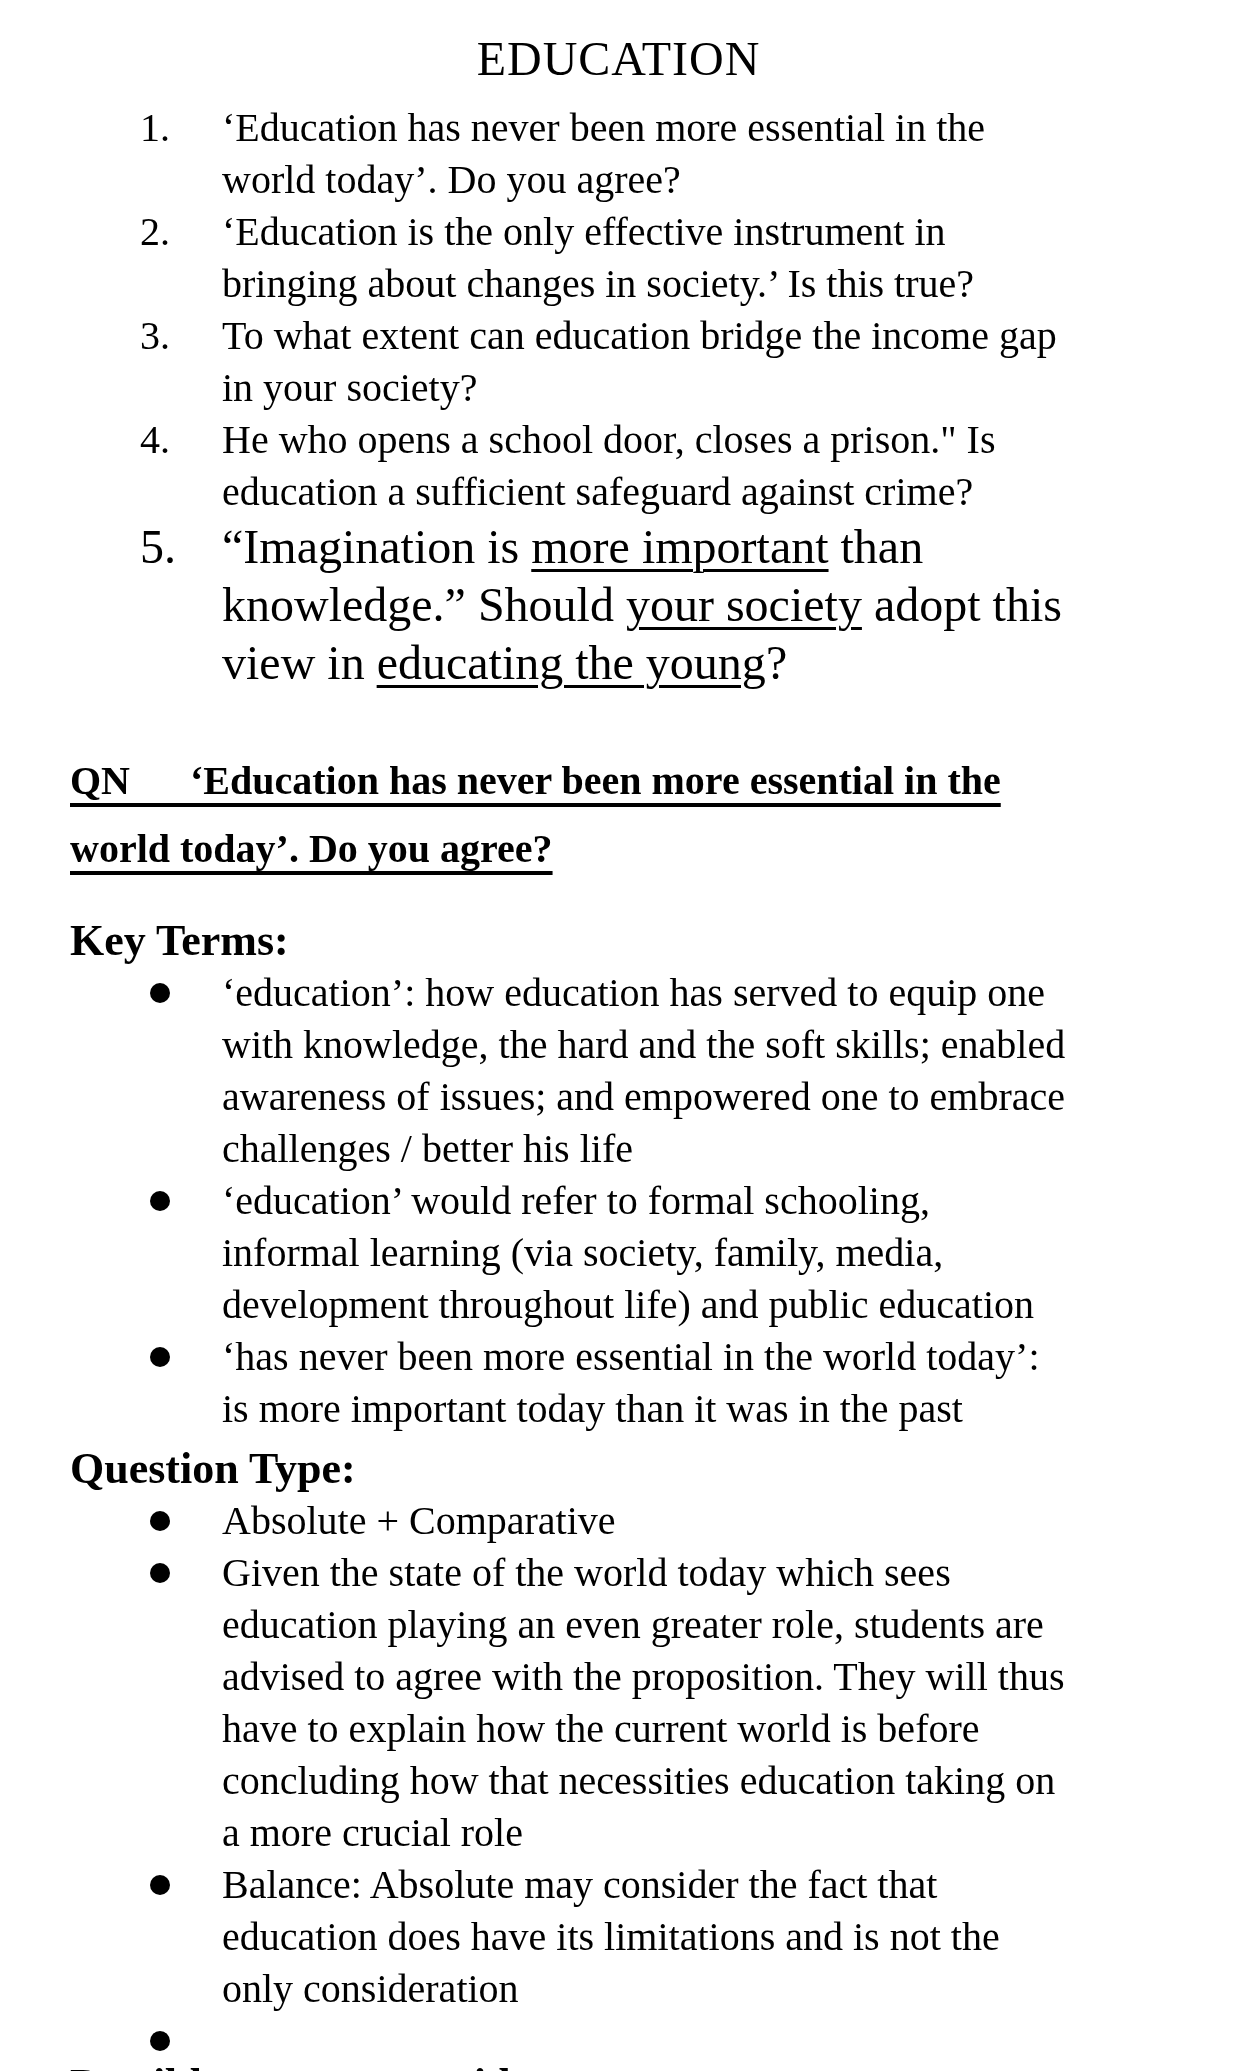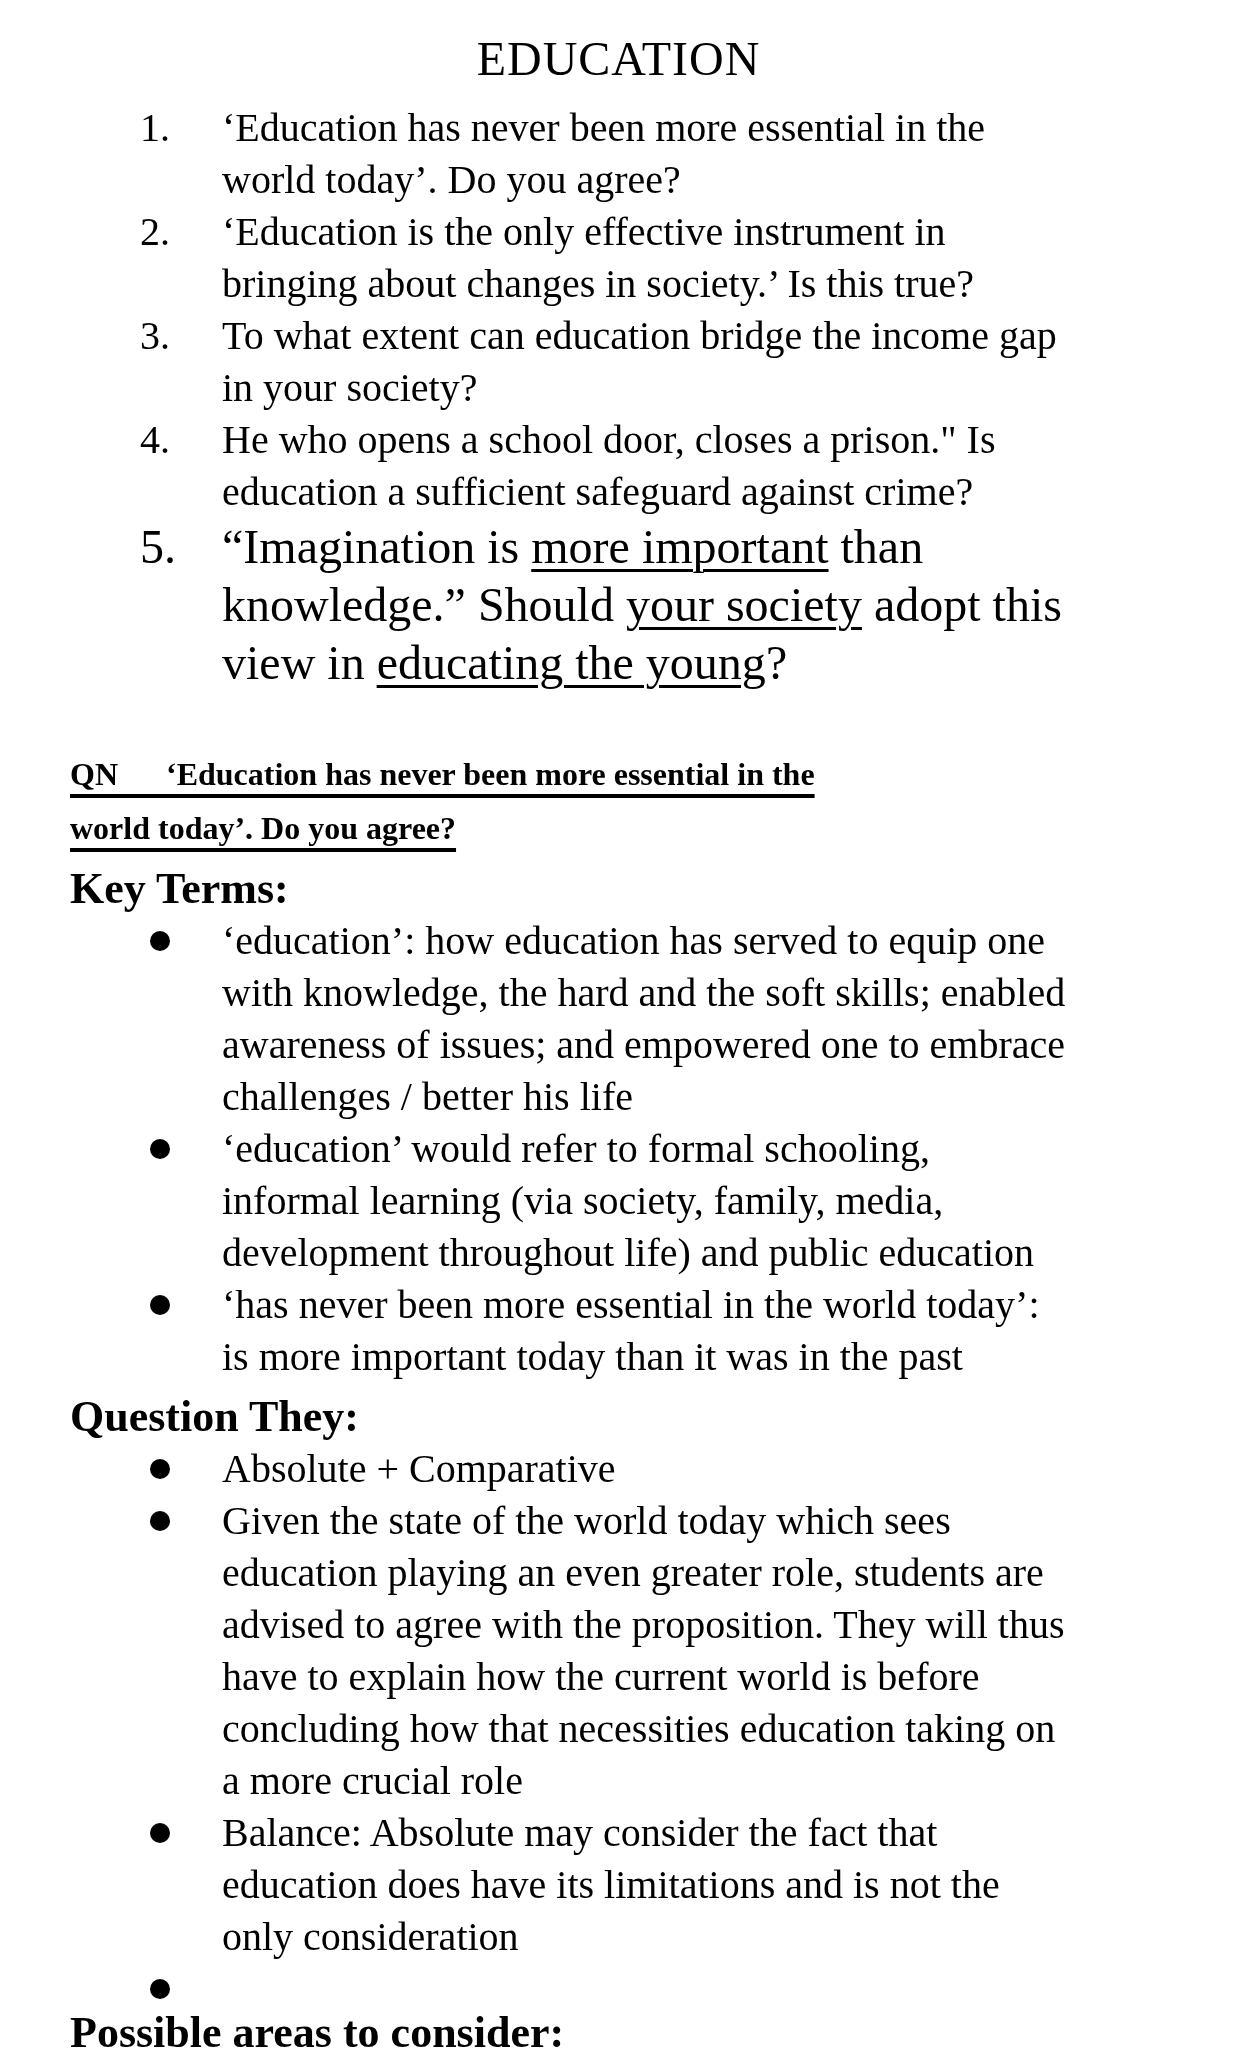--- a/index.html
+++ b/index.html
@@ -46,35 +46,35 @@
   }
 
   .u {
     text-decoration: underline;
     text-decoration-thickness: 3px;
     text-underline-offset: 6px;
   }
 
   .qn {
     margin: 55px 0 0 0;
-    font-size: 32px; font-weight: bold;
-    line-height: 54px;
+    font-size: 40px; font-weight: bold;
+    line-height: 68px;
     white-space: pre;
     text-decoration: underline;
     text-decoration-thickness: 4px;
     text-underline-offset: 9px;
   }
 
   .section {
     margin: 8px 0 0 0;
     font-size: 44px; font-weight: bold;
     line-height: 52px;
     white-space: pre;
   }
-  .section.first { margin-top: 8px; }
+  .section.first { margin-top: 32px; }
 </style>
 </head>
 <body>
 
 <div class="doc">
 
   <h1 class="title">EDUCATION</h1>
 
   <div>
     <div class="row">
@@ -129,21 +129,21 @@
     </div>
     <div class="row">
       <span class="marker">
           <span class="dot"></span>
         </span>
       <span class="li-text">‘has never been more essential in the world today’:
 is more important today than it was in the past</span>
     </div>
   </div>
 
-  <h3 class="section">Question They:</h3>
+  <h3 class="section">Question Type:</h3>
   <div>
     <div class="row">
       <span class="marker">
           <span class="dot"></span>
         </span>
       <span class="li-text">Absolute + Comparative</span>
     </div>
     <div class="row">
       <span class="marker">
           <span class="dot"></span>

